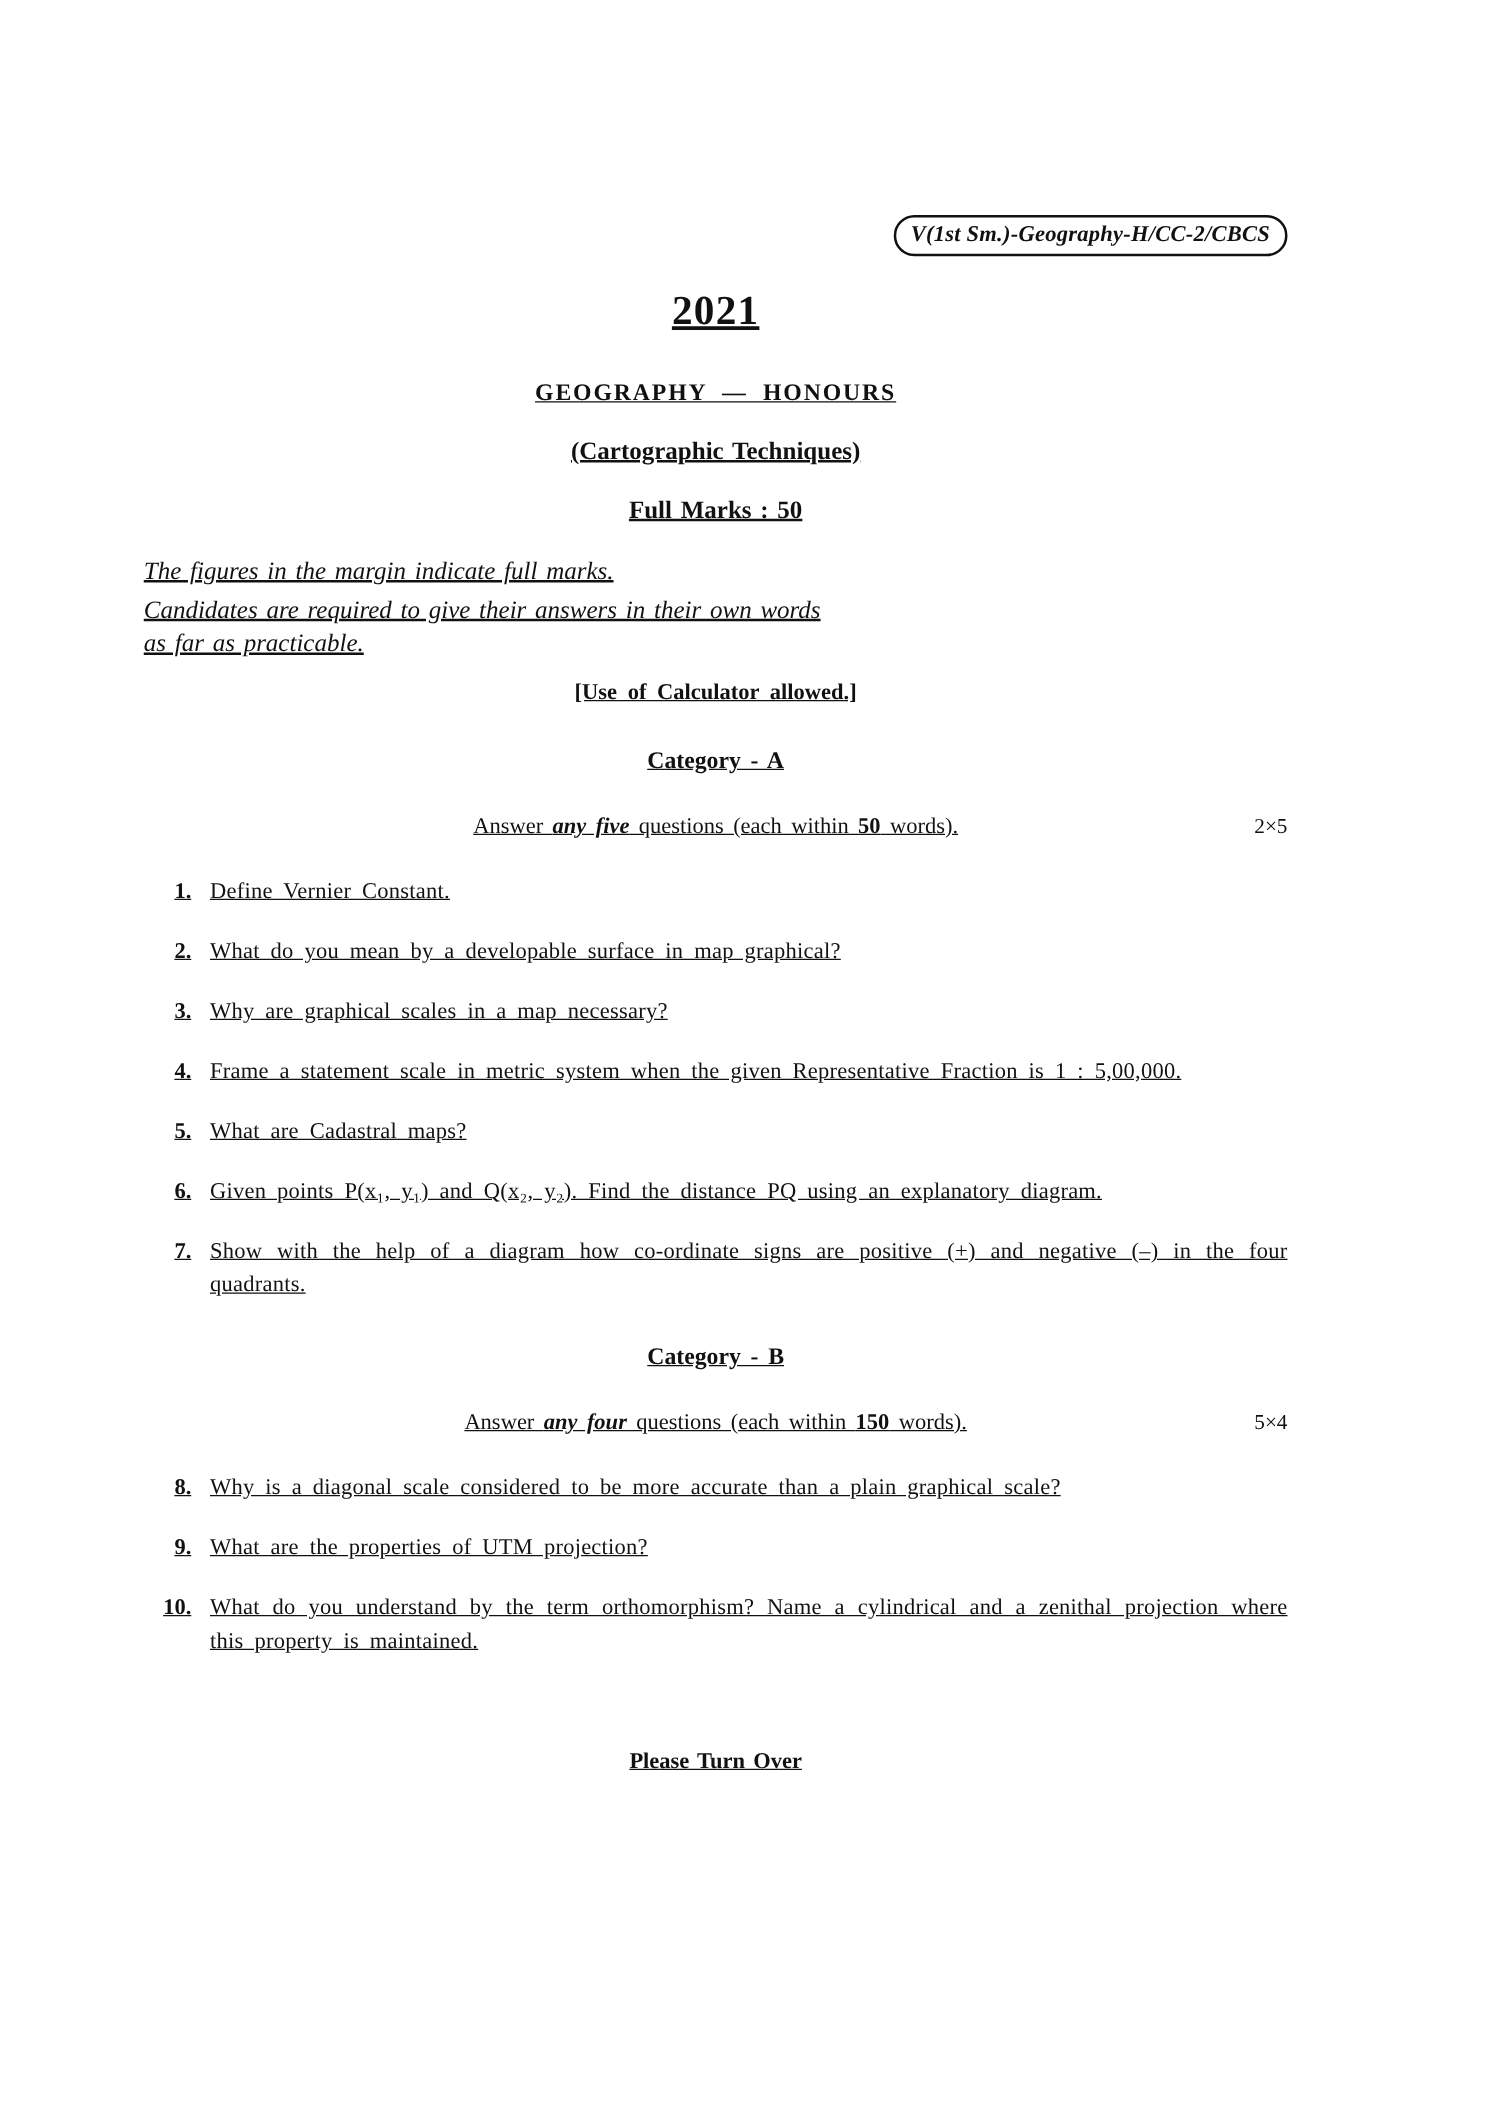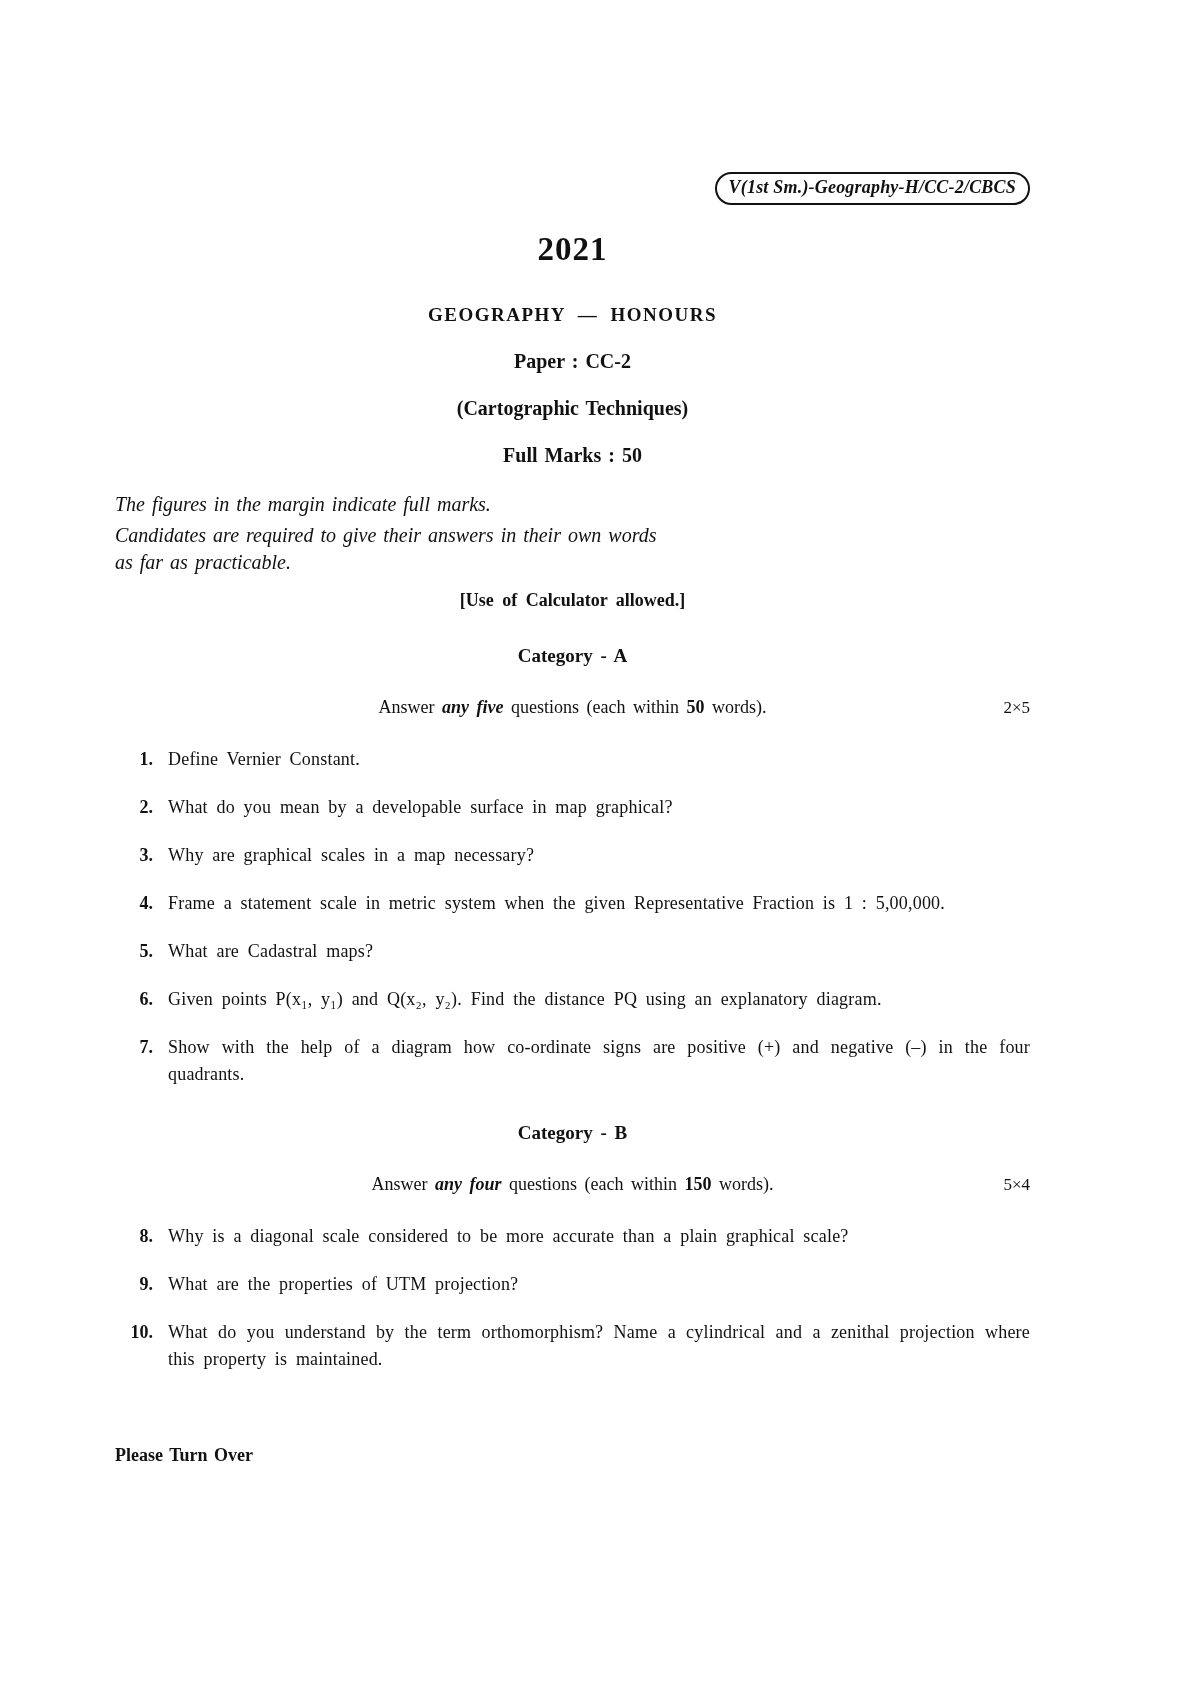--- a/index.html
+++ b/index.html
@@ -13,20 +13,21 @@
     height: 1696px;
     font-family: "Liberation Serif", serif;
     position: relative;
     overflow: hidden;
   }
   .content {
     width: 915px;
     margin-left: 115px;
     padding-top: 172px;
     box-sizing: border-box;
+    text-decoration: underline;
   }
   .badge-row {
     text-align: right;
     margin-bottom: 6px;
   }
   .badge {
     display: inline-block;
     border: 2px solid #111;
     border-radius: 22px;
     padding: 3px 12px 5px 12px;
@@ -119,41 +120,40 @@
     font-weight: bold;
   }
   .q-text {
     flex: 1;
     margin-left: 15px;
     text-align: justify;
     word-spacing: 4px;
     letter-spacing: 0.2px;
   }
   .footer-row {
-    text-align: left;
+    text-align: center;
     font-weight: bold;
     font-size: 18px;
     margin-top: 72px;
     word-spacing: 2px;
   }
 </style>
 </head>
 <body>
 
 <div class="content">
 
   <div class="badge-row">
     <span class="badge">V(1st Sm.)-Geography-H/CC-2/CBCS</span>
   </div>
 
   <div class="year">2021</div>
 
   <div class="subject">GEOGRAPHY — HONOURS</div>
 
-  <div class="center-bold">Paper : CC-2</div>
 
   <div class="center-bold">(Cartographic Techniques)</div>
 
   <div class="center-bold">Full Marks : 50</div>
 
   <div class="note-italic">The figures in the margin indicate full marks.</div>
 
   <div class="note-italic tight">
     <span>Candidates are required to give their answers in their own words</span><br>
     <span>as far as practicable.</span>

